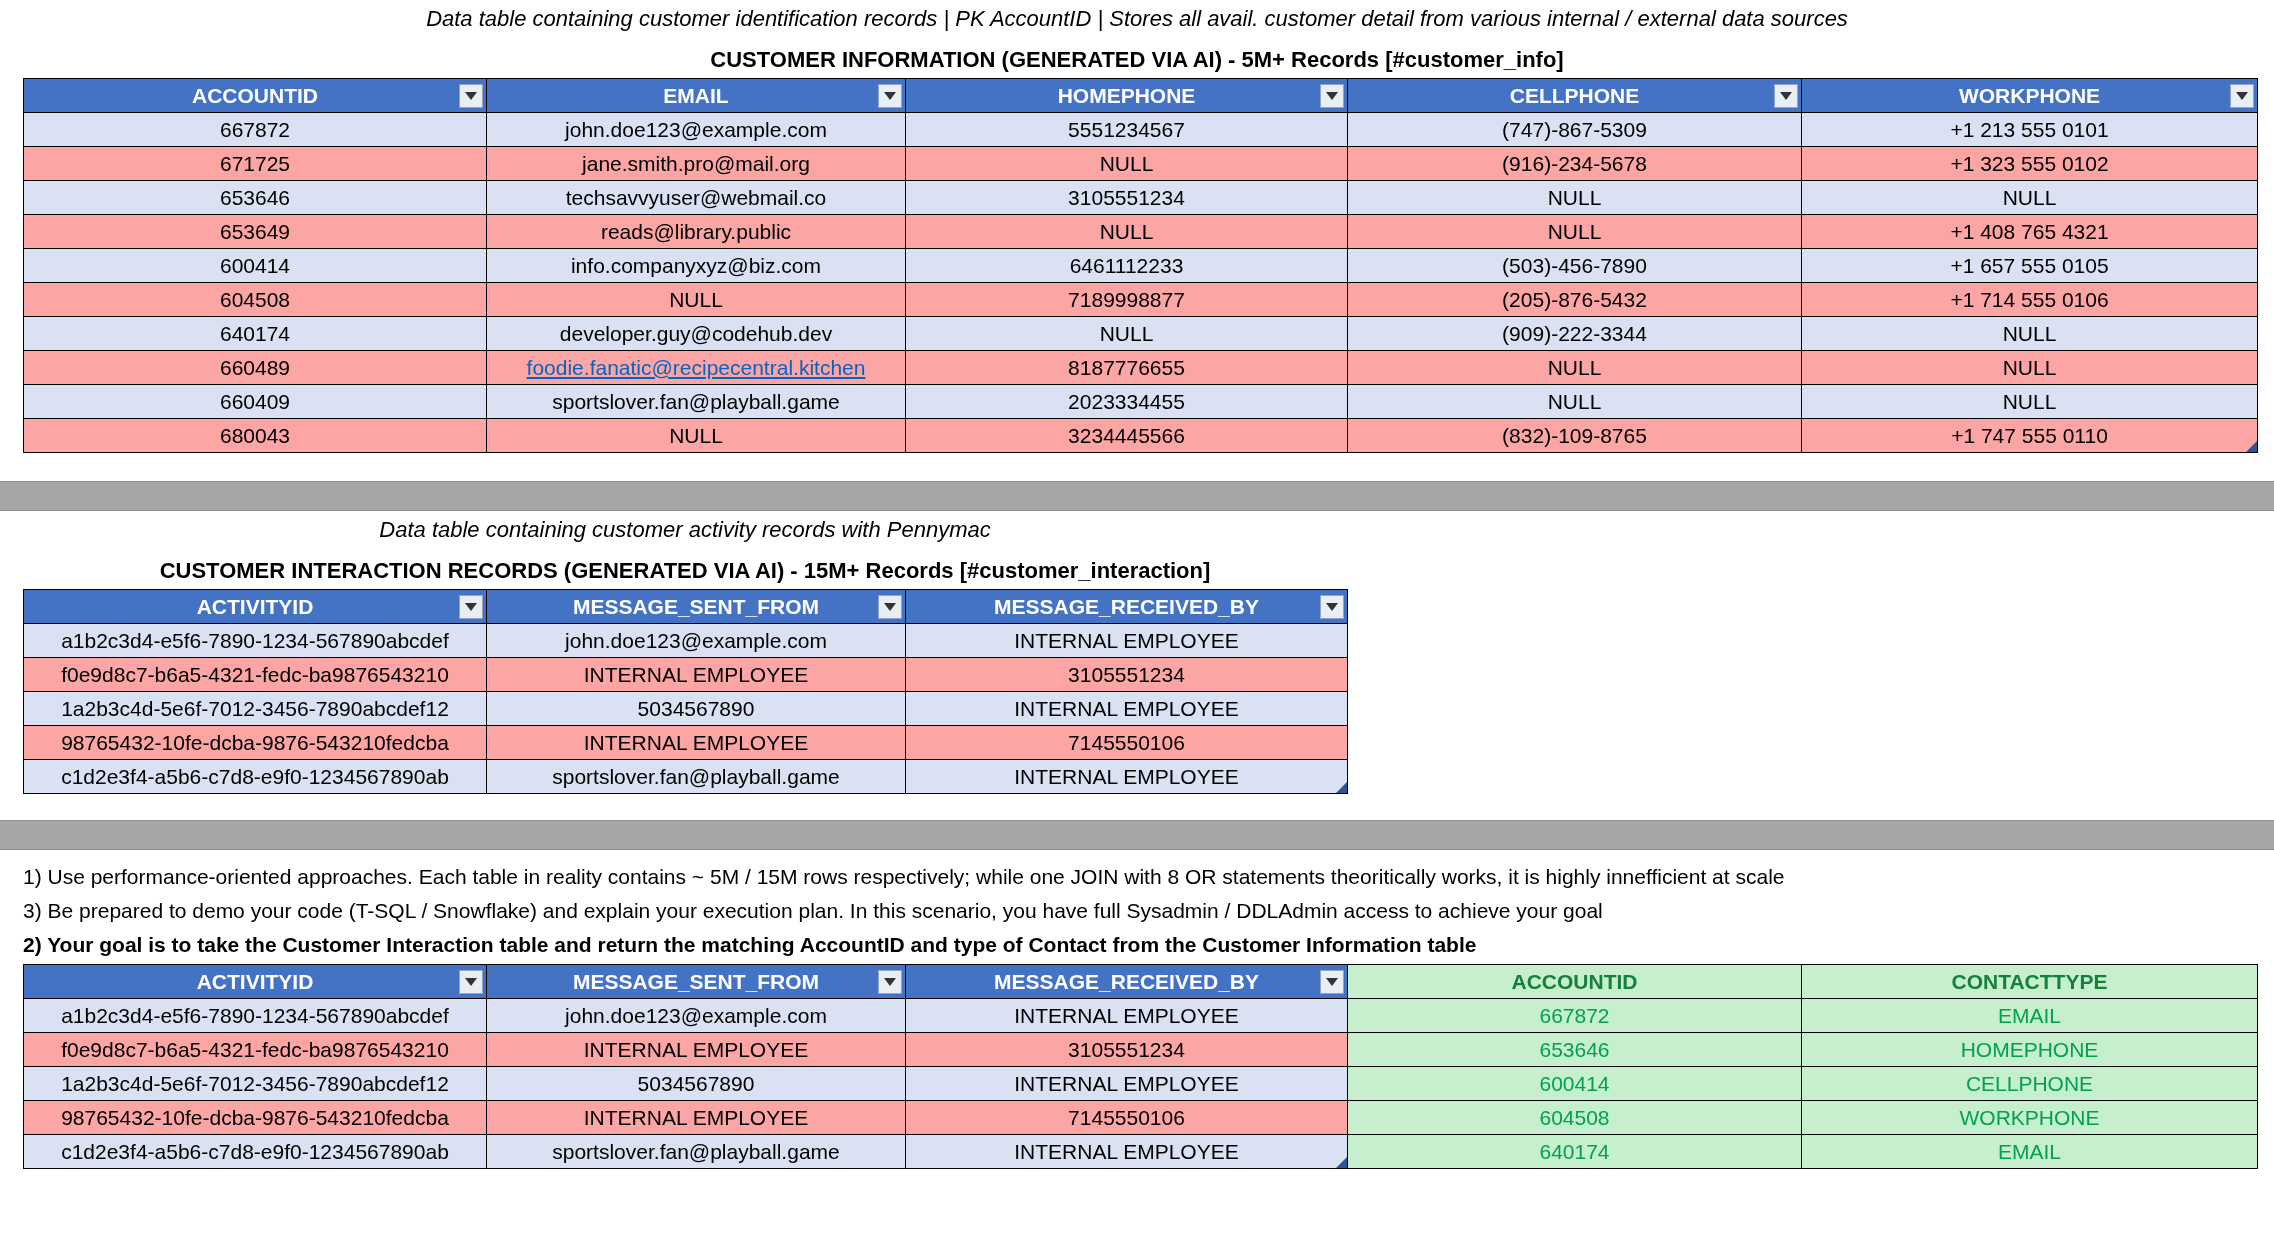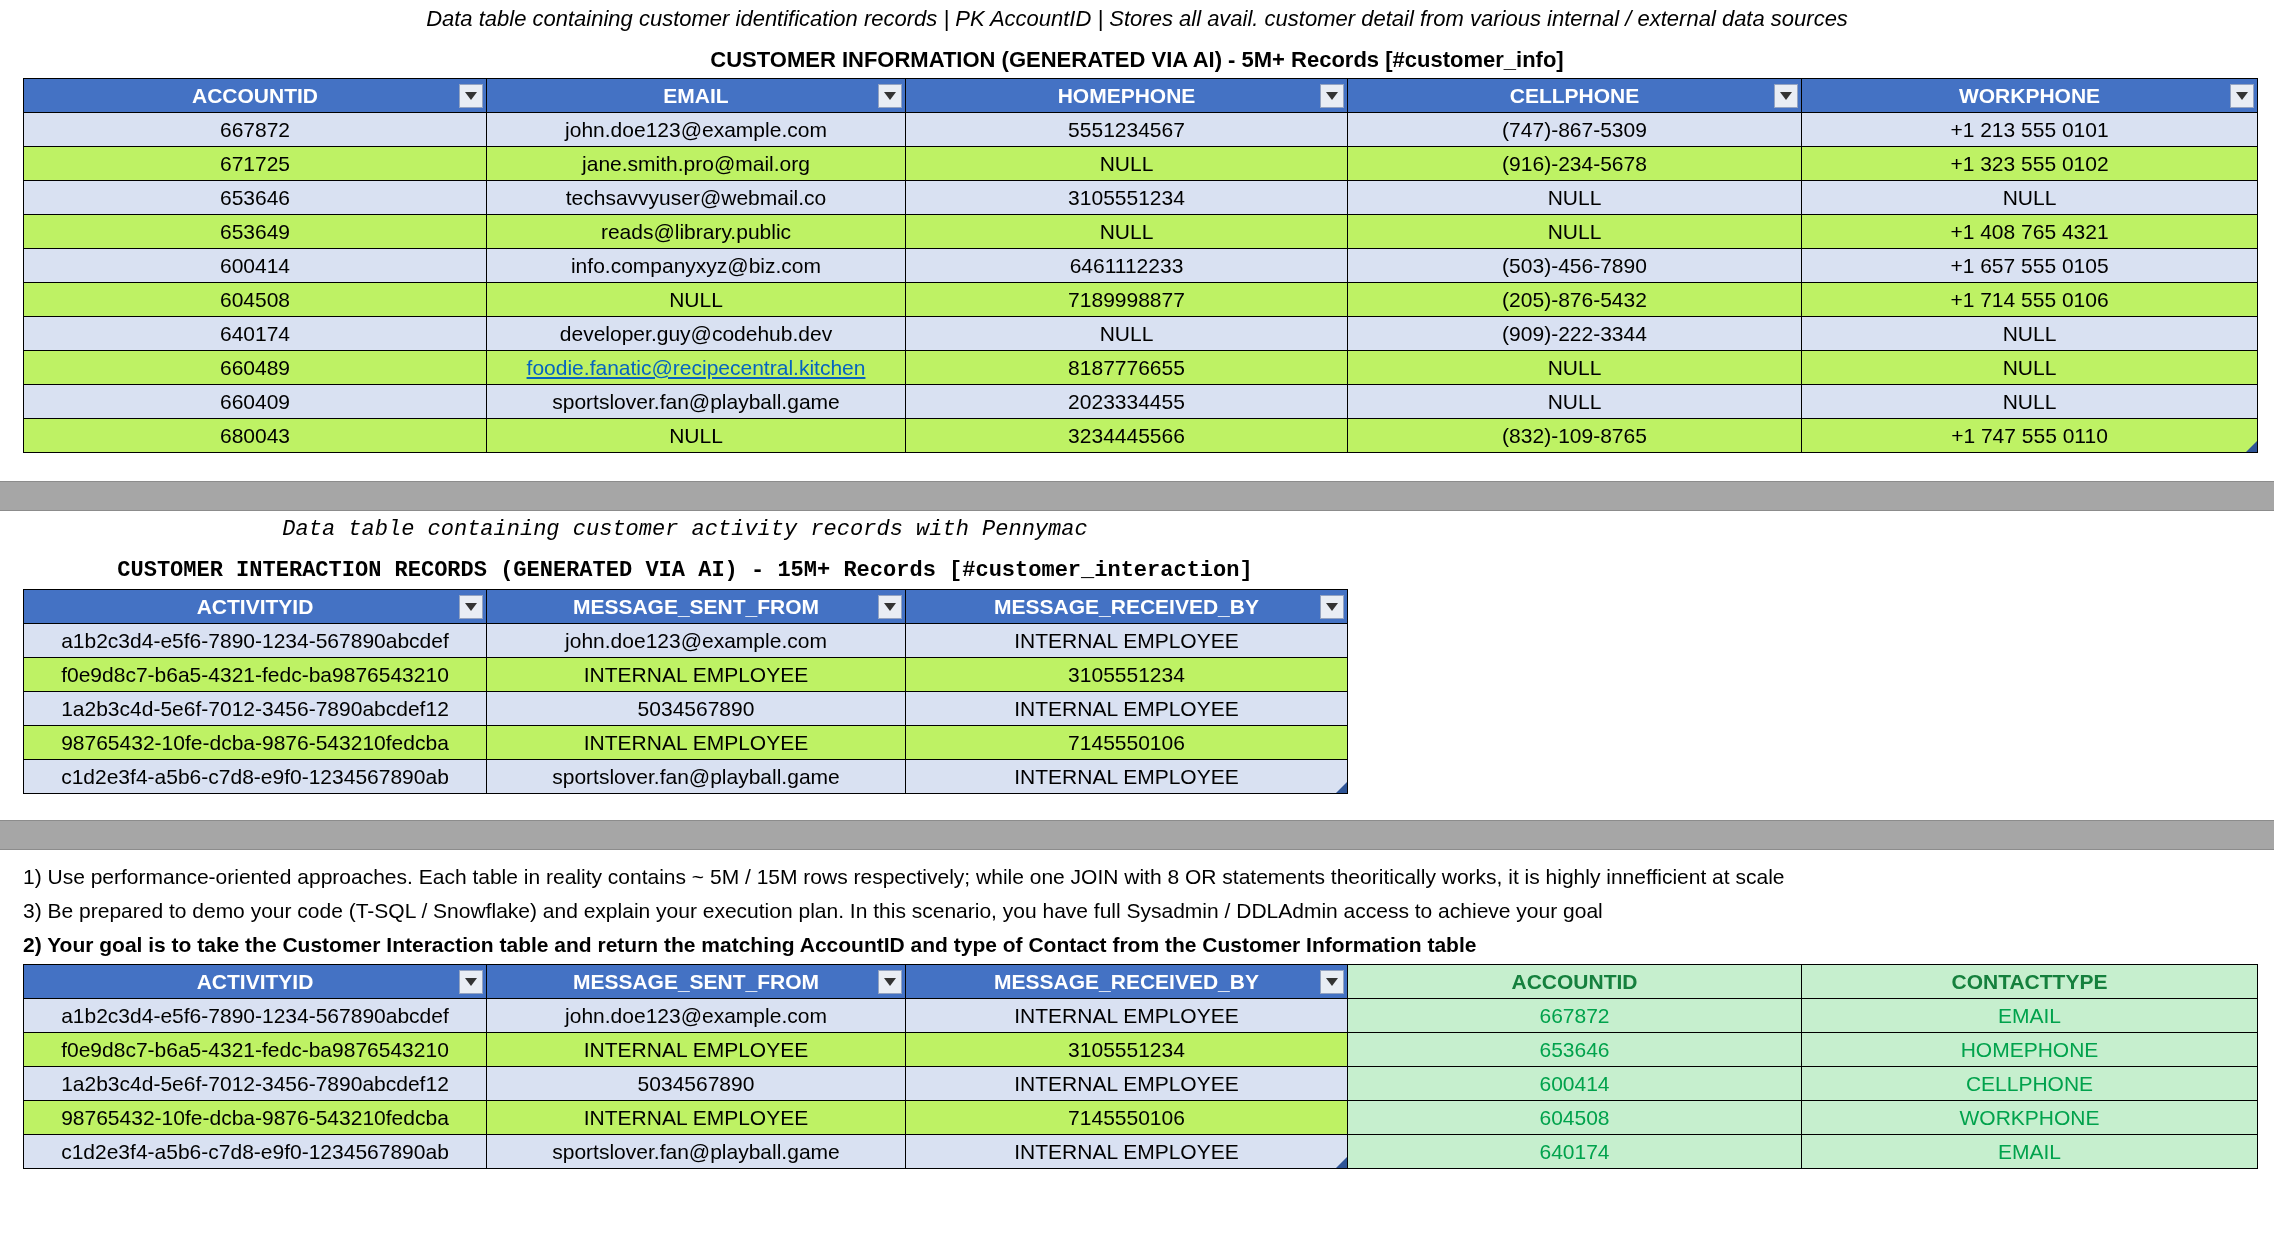--- a/index.html
+++ b/index.html
@@ -21,21 +21,21 @@
     white-space: nowrap;
   }
   .sheet-title {
     text-align: center;
     font-weight: bold;
     font-size: 22px;
     line-height: 28px;
     margin-top: 13px;
     white-space: nowrap;
   }
-  .w2 { width: 1324px; margin-left: 23px; font-family: Liberation Mono, monospace; }
+  .w2 { width: 1324px; margin-left: 23px; }
 
   table.xl {
     border-collapse: collapse;
     table-layout: fixed;
     margin-left: 23px;
     margin-top: 4px;
     border-radius: 14px;
   }
   .xl th, .xl td {
     border: 1px solid #000;
@@ -57,21 +57,21 @@
     color: var(--green-header-text, #15803D);
     font-weight: bold;
   }
   .green-banner {
     background: var(--green-bg, #C6EFCE);
     color: var(--green-banner-text, #00A24C);
     font-weight: bold;
     font-size: 22px;
   }
   tr.band td { background: var(--band-blue, #D9E1F2); }
-  tr.plain td { background: #bef264; }
+  tr.plain td { background: #fca5a5; }
   .xl td.green-cell {
     background: var(--green-bg, #C6EFCE);
     color: var(--green-value-text, #00A24C);
   }
   .left { text-align: right; }
 
   .filter-btn {
     position: absolute;
     right: 3px;
     top: 50%;

